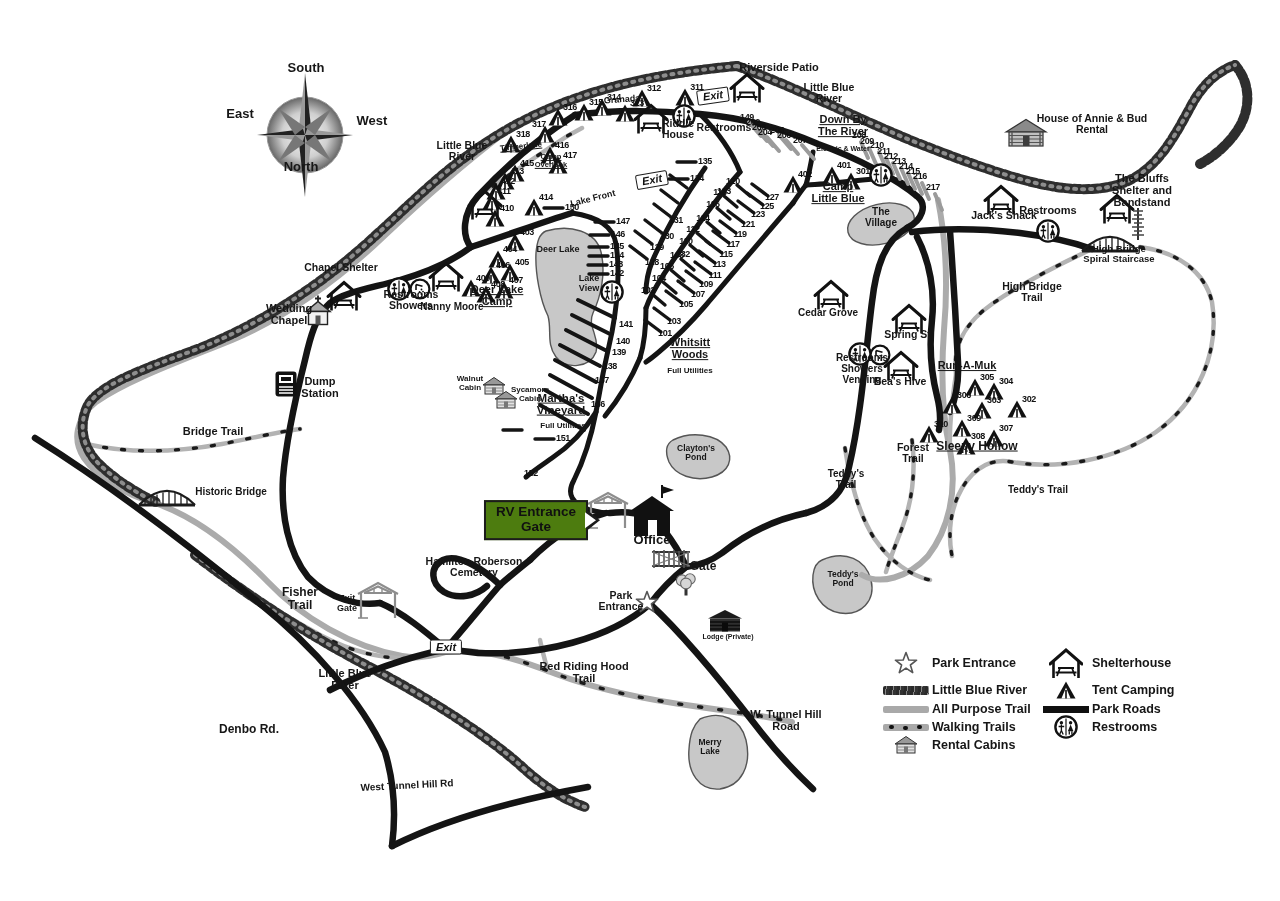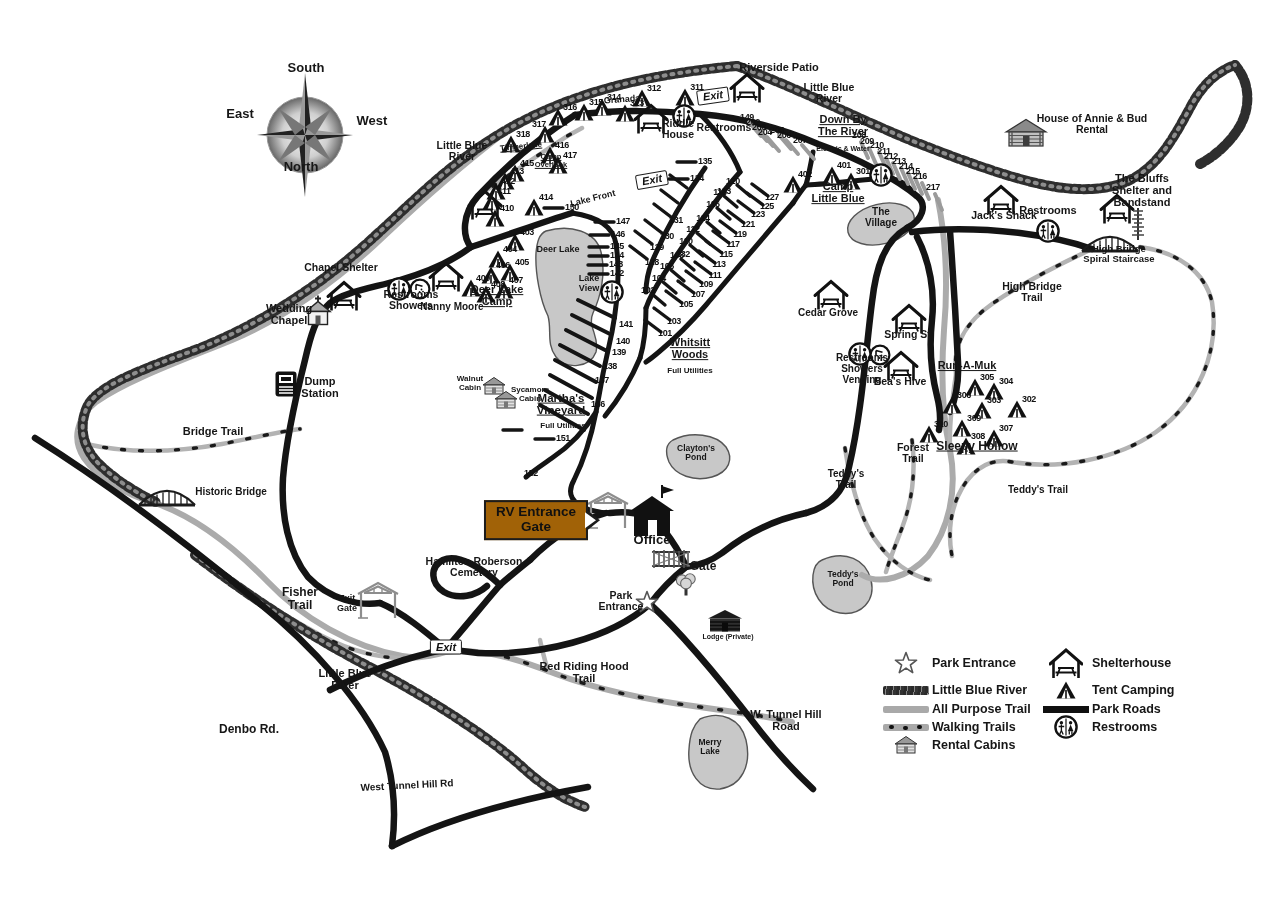--- a/index.html
+++ b/index.html
@@ -7,21 +7,21 @@
        font-family:"Liberation Sans",sans-serif;}
   #gfx{position:absolute;left:0;top:0;}
   #labels{position:absolute;left:0;top:0;width:1280px;height:901px;pointer-events:none;}
   .map-label{position:absolute;transform:translate(-50%,-50%);color:#161616;font-weight:bold;
              text-align:center;line-height:1.08;white-space:pre-line;}
   .map-label.u{text-decoration:underline;}
   .site-num{position:absolute;transform:translate(-50%,-50%);color:#111;font-weight:bold;
             font-size:9px;letter-spacing:-0.3px;}
   .exit-sign{position:absolute;transform:translate(-50%,-50%);background:#fff;border:1.6px solid #1c1c1c;
              border-radius:2px;padding:0 5px 1px 5px;font-style:italic;font-weight:bold;font-size:11px;color:#111;}
-  .rv-sign{position:absolute;transform:translate(-50%,-50%);background:#a16207;border:2px solid #1c1c1c;
+  .rv-sign{position:absolute;transform:translate(-50%,-50%);background:#4d7c0f;border:2px solid #1c1c1c;
            padding:3px 10px;font-weight:bold;font-size:13.5px;color:#111;text-align:center;line-height:1.1;
            white-space:pre-line;}
   .rv-sign:after{content:"";position:absolute;right:-14px;top:50%;margin-top:-11px;width:0;height:0;
            border-left:14px solid #1c1c1c;border-top:11px solid transparent;border-bottom:11px solid transparent;}
   .rv-sign:before{content:"";position:absolute;right:-10px;top:50%;margin-top:-8px;width:0;height:0;z-index:1;
            border-left:11px solid #fff;border-top:8px solid transparent;border-bottom:8px solid transparent;}
   
   #legend{position:absolute;left:880px;top:645px;width:330px;}
   .lg-row{position:absolute;height:20px;display:flex;align-items:center;}
   .lg-ic{width:52px;display:flex;justify-content:center;align-items:center;}

